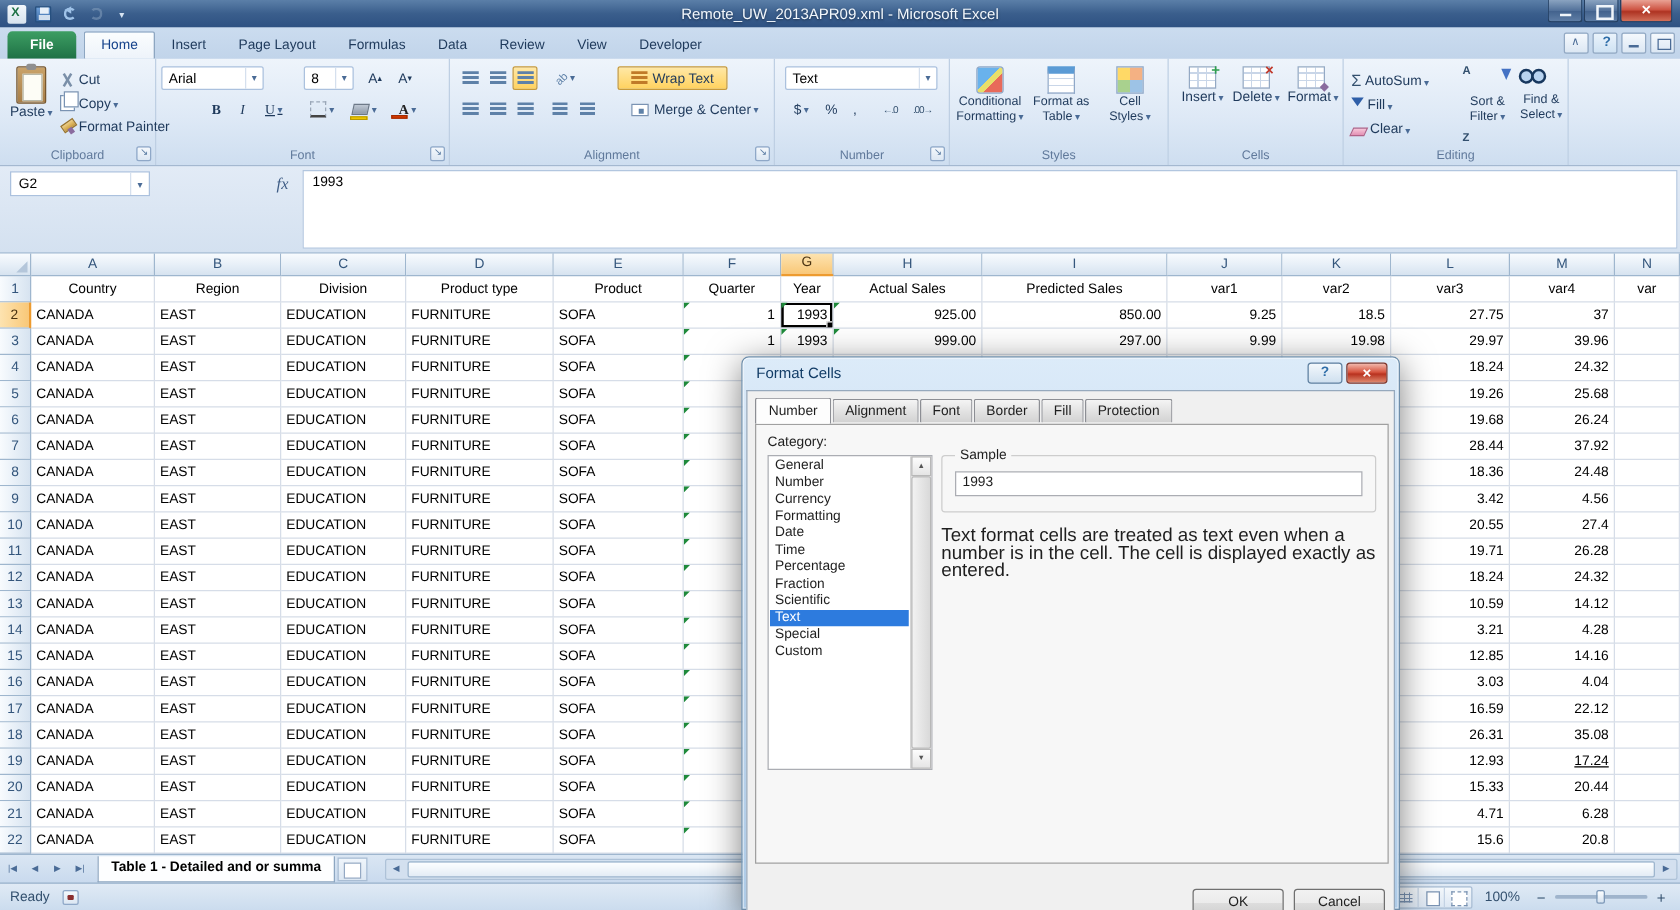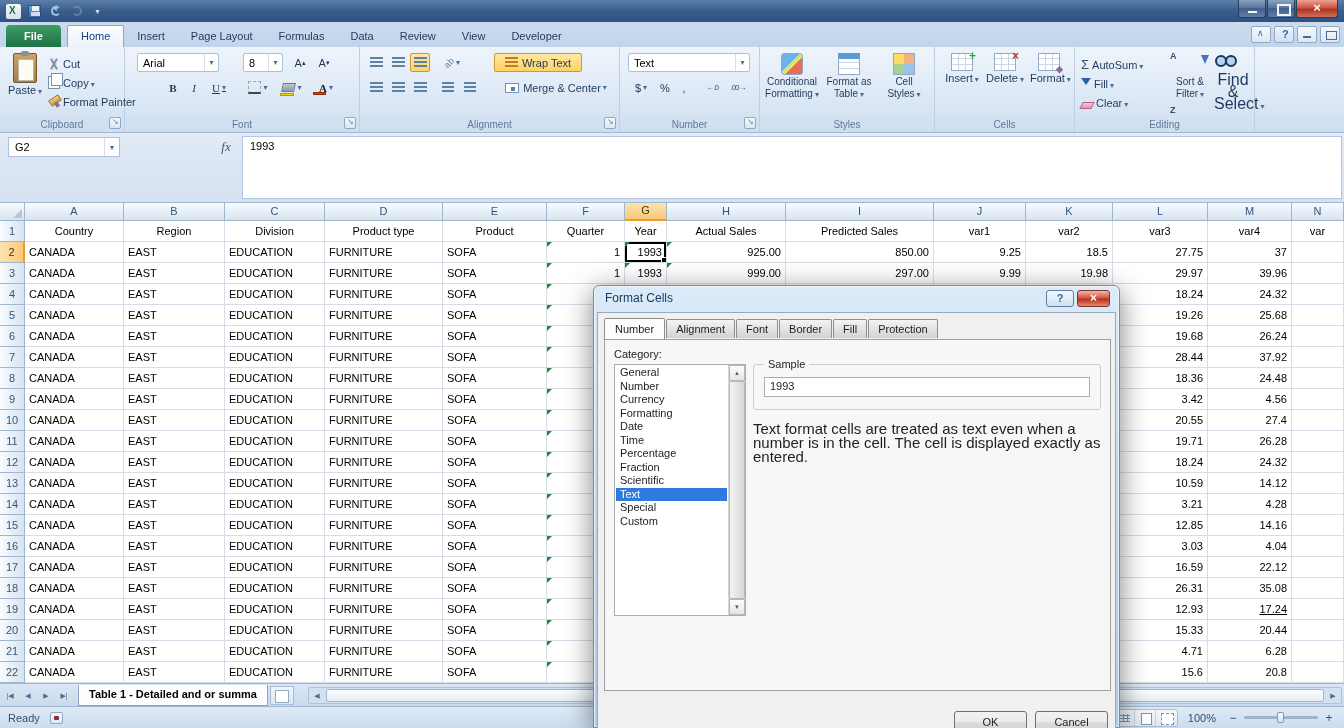--- a/index.html
+++ b/index.html
@@ -203,20 +203,21 @@
           <span class="ic-save"></span>
         </span>
       <span class="qat-btn">
           <span class="ic-undo"></span>
         </span>
       <span class="qat-btn">
           <span class="ic-redo"></span>
         </span>
       <span class="qat-btn qat-dd"></span>
     </div>
+    <div class="title-text">Remote_UW_2013APR09.xml - Microsoft Excel</div>
     <div class="winbtns">
       <div class="wbtn min"></div>
       <div class="wbtn max"></div>
       <div class="wbtn close"></div>
     </div>
   </div>
 
   <div class="tabrow">
       <div class="rtab file">File</div>
       <div class="rtab active">Home</div>
@@ -255,21 +256,21 @@
         <div class="rbtn-small">
             <span class="ic ic-brush"></span>
             <span>Format Painter</span>
           </div>
       </div>
       <div class="group-label">Clipboard</div>
       <div class="launcher"></div>
     </div>
 
     <div class="group" style="left:125px;width:235px;">
-      <div class="combo" style="left:12px;top:6px;width:82px;">
+      <div class="combo" style="left:4px;top:6px;width:82px;">
           <span>Arial</span>
           <span class="combo-dd"></span>
         </div>
       <div class="combo" style="left:118px;top:6px;width:40px;">
           <span>8</span>
           <span class="combo-dd"></span>
         </div>
       <div class="sq-btn" style="left:164px;top:6px;width:22px;">A<span style="font-size:7px;">▴</span></div>
       <div class="sq-btn" style="left:188px;top:6px;width:22px;">A<span style="font-size:7px;">▾</span></div>
       <div class="sq-btn btn-bold" style="left:38px;top:31px;width:20px;">B</div>
@@ -402,21 +403,21 @@
           </div>
       </div>
       <div class="rbtn-big" style="left:94px;width:42px;">
         <div class="bigicon ic-sort">
             <span class="arr"></span>
           </div>
         <div class="biglabel" style="font-size:10px;"><span>Sort &amp; Filter</span><span class="dd"></span></div>
       </div>
       <div class="rbtn-big" style="left:138px;width:40px;">
         <div class="bigicon ic-find"></div>
-        <div class="biglabel" style="font-size:16px;"><span>Find &amp; Select</span><span class="dd"></span></div>
+        <div class="biglabel" style="font-size:10px;"><span>Find &amp; Select</span><span class="dd"></span></div>
       </div>
       <div class="group-label">Editing</div>
     </div>
   </div>
 
   <div class="fbar">
     <div class="namebox">
         <span>G2</span>
         <span class="combo-dd"></span>
       </div>

